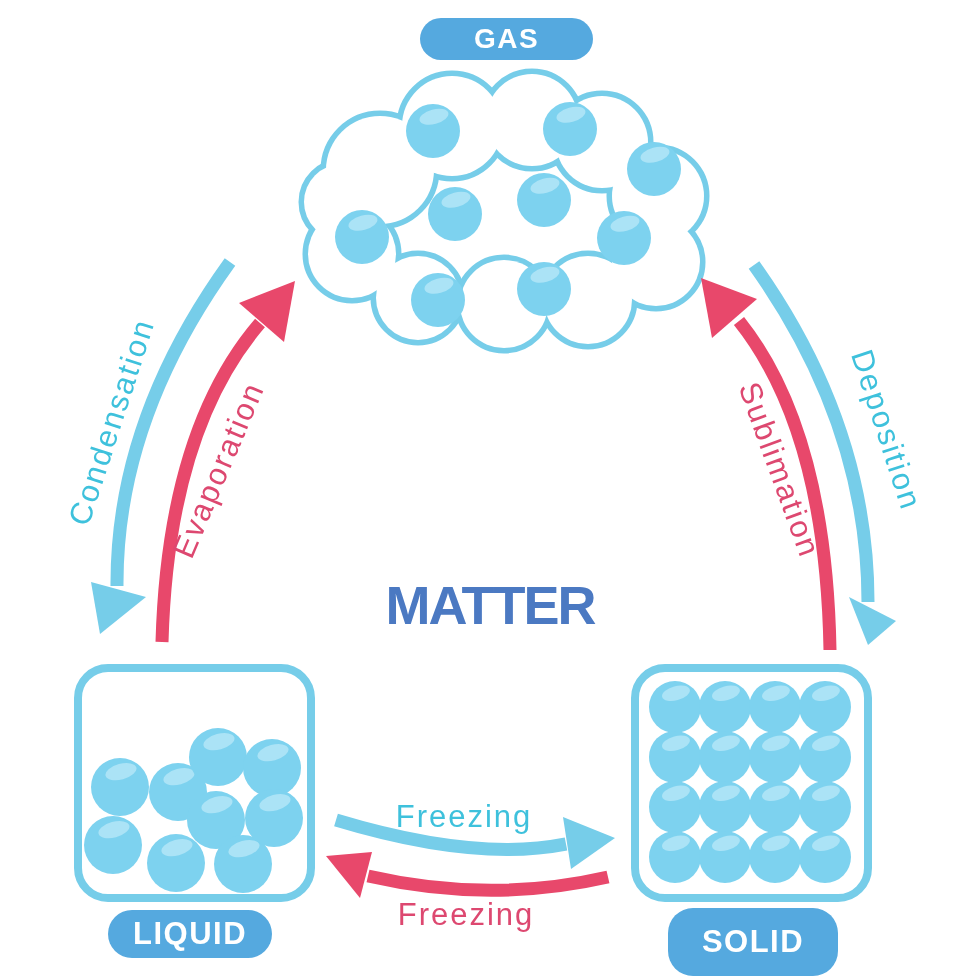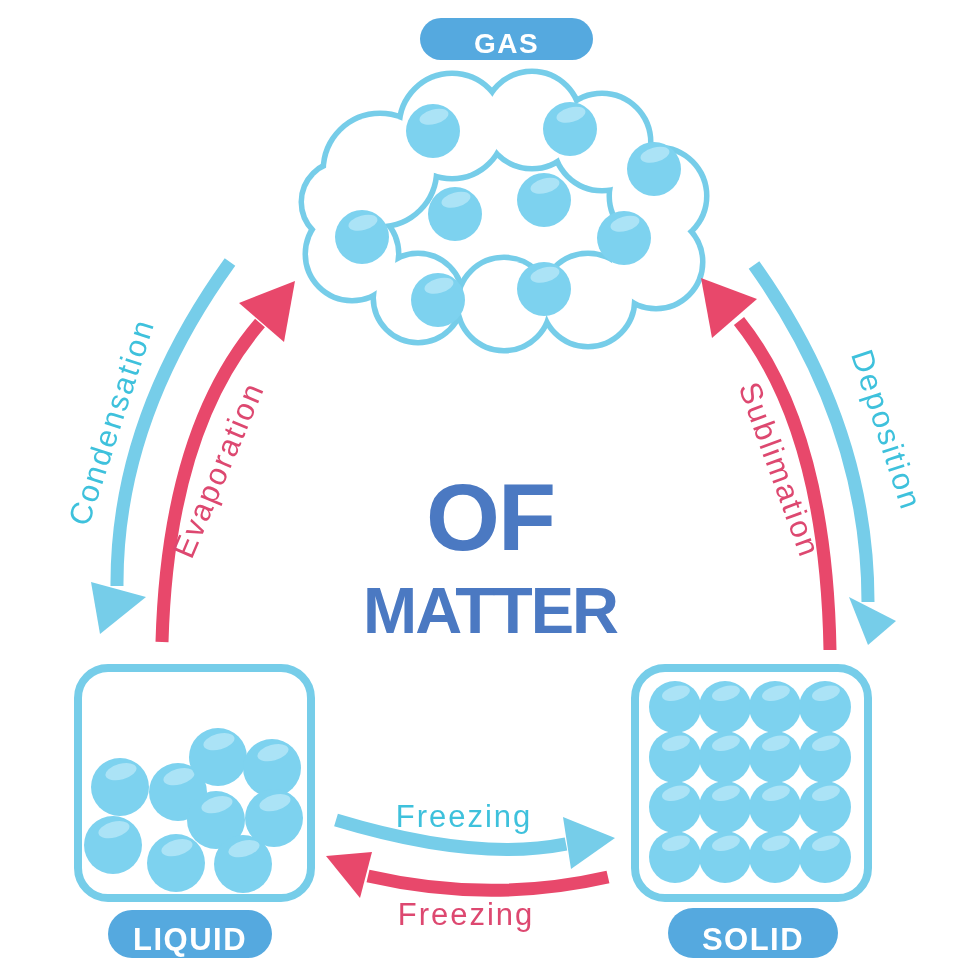--- a/index.html
+++ b/index.html
@@ -1,28 +1,28 @@
 <!DOCTYPE html>
 <html><head>
 <meta charset="utf-8">
 <style>
   html,body{margin:0;padding:0;background:#fff;}
   .stage{position:relative;width:980px;height:980px;background:#ffffff;
          font-family:"Liberation Sans",sans-serif;overflow:hidden;}
   svg.art{position:absolute;left:0;top:0;}
   .pill{position:absolute;background:#55a9df;color:#ffffff;font-weight:bold;
-        display:flex;align-items:flex-end;justify-content:center;letter-spacing:1.5px;}
+        display:flex;align-items:center;justify-content:center;letter-spacing:1.5px;}
   .pill-gas{left:420px;top:18px;width:173px;height:42px;border-radius:21px;font-size:28px;}
   .pill-liquid{left:108px;top:910px;width:164px;height:48px;border-radius:24px;font-size:31px;}
-  .pill-solid{left:668px;top:908px;width:170px;height:50px;border-radius:25px;font-size:31px;}
+  .pill-solid{left:668px;top:908px;width:170px;height:68px;border-radius:25px;font-size:31px;}
   .title-line{position:absolute;left:0;width:100%;text-align:center;font-weight:bold;
               color:#4b79c2;line-height:1;}
   .title-1{top:353px;font-size:96px;letter-spacing:-3px;}
   .title-2{top:470px;font-size:95px;letter-spacing:-2px;}
-  .title-3{top:578px;font-size:65px;letter-spacing:-2px;}
+  .title-3{top:578px;font-size:54px;letter-spacing:-2px;}
   .plabel{position:absolute;font-size:31px;white-space:nowrap;font-weight:normal;}
   .cyan{color:#3ec1dc;}
   .red{color:#dd4870;}
   .rot{transform-origin:center center;}
   .lbl-condensation{left:112px;top:422px;transform:translate(-50%,-50%) rotate(-72deg);letter-spacing:2px;}
   .lbl-evaporation{left:219px;top:470px;transform:translate(-50%,-50%) rotate(-67deg);letter-spacing:2px;}
   .lbl-sublimation{left:779px;top:470px;transform:translate(-50%,-50%) rotate(70deg);letter-spacing:2px;}
   .lbl-deposition{left:886px;top:430px;transform:translate(-50%,-50%) rotate(72deg);letter-spacing:2px;}
   .lbl-freezing{left:464px;top:817px;transform:translate(-50%,-50%);letter-spacing:2px;}
   .lbl-melting{left:466px;top:915px;transform:translate(-50%,-50%);letter-spacing:2px;}
@@ -172,21 +172,20 @@
   <div class="pill pill-gas">
     <span>GAS</span>
   </div>
   <div class="pill pill-liquid">
     <span>LIQUID</span>
   </div>
   <div class="pill pill-solid">
     <span>SOLID</span>
   </div>
 
-  <div class="title-line title-2">OF</div>
   <div class="title-line title-3">MATTER</div>
 
   <div class="plabel cyan rot lbl-condensation">Condensation</div>
   <div class="plabel red rot lbl-evaporation">Evaporation</div>
   <div class="plabel red rot lbl-sublimation">Sublimation</div>
   <div class="plabel cyan rot lbl-deposition">Deposition</div>
   <div class="plabel cyan lbl-freezing">Freezing</div>
   <div class="plabel red lbl-melting">Freezing</div>
 </div>
 

